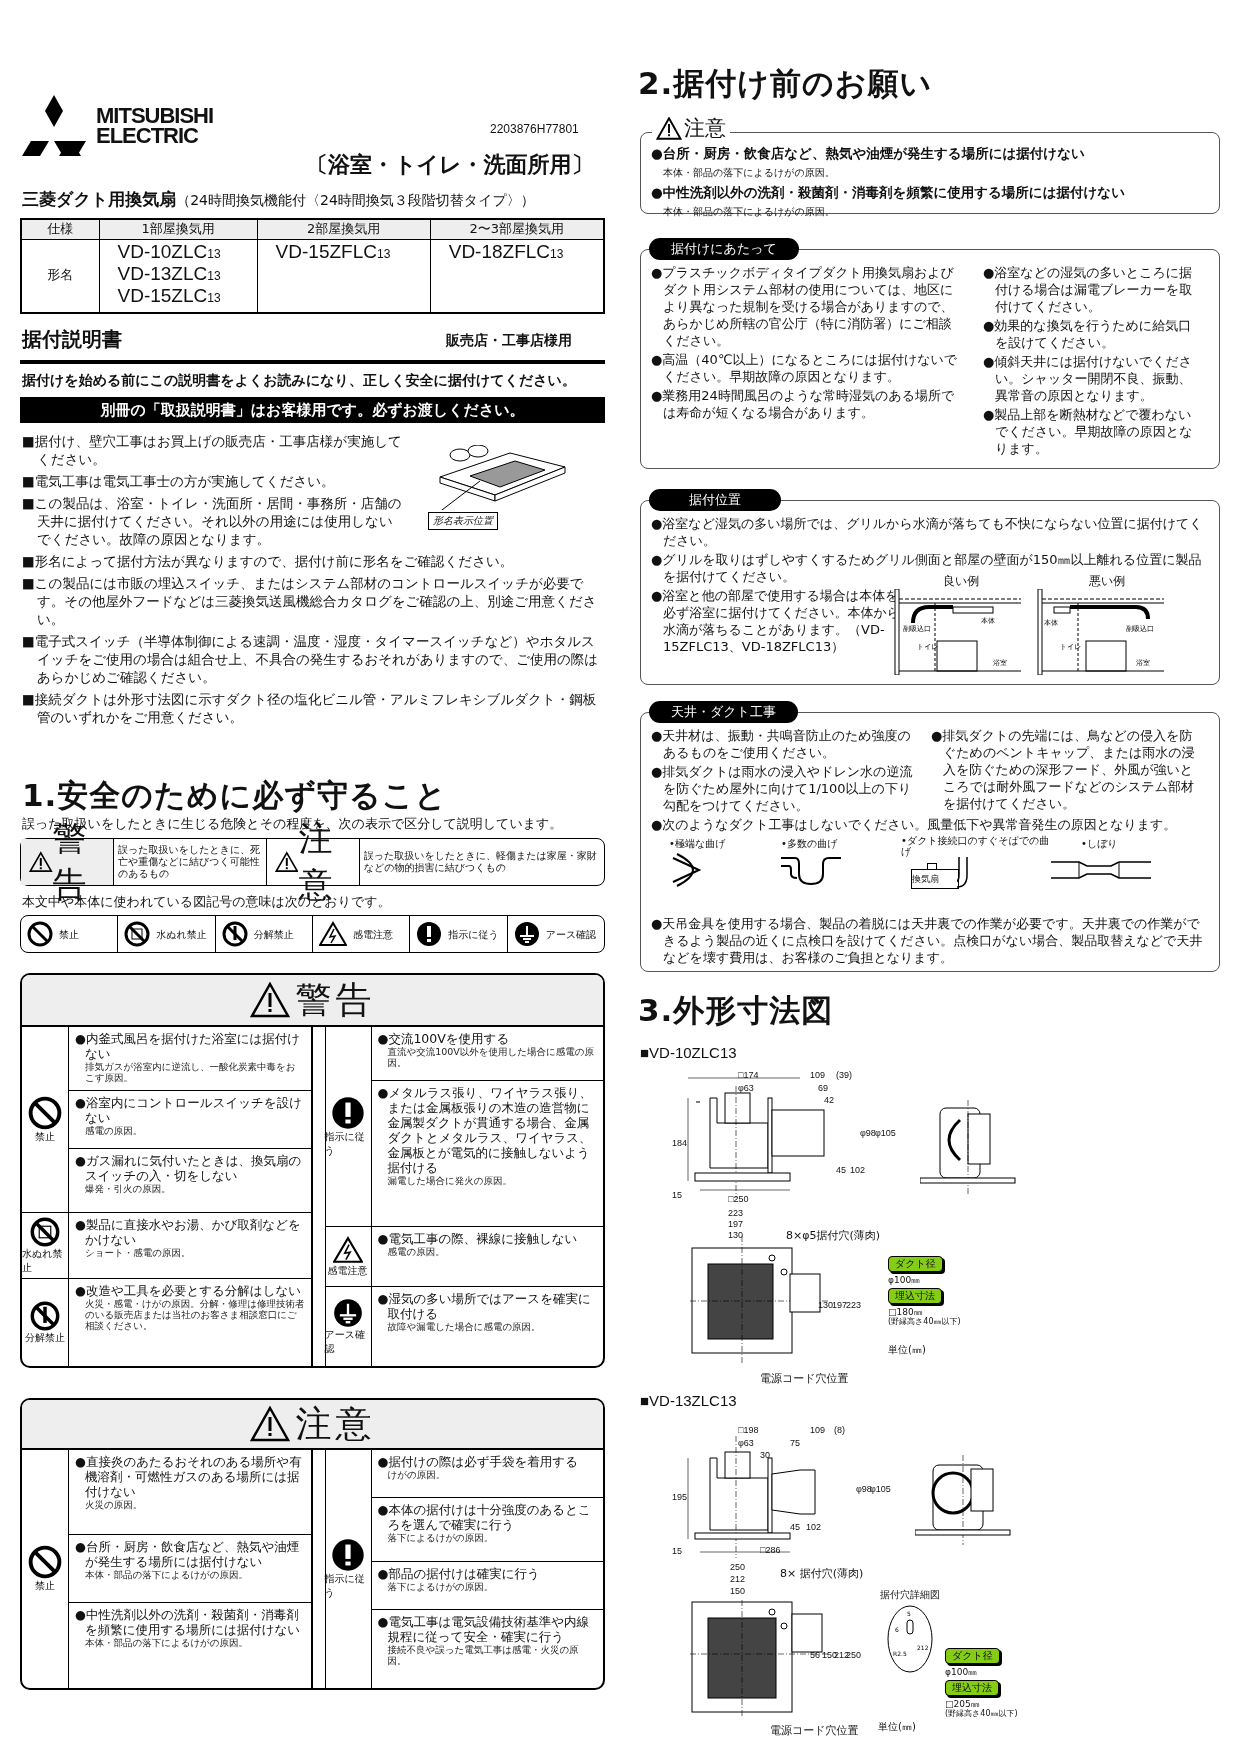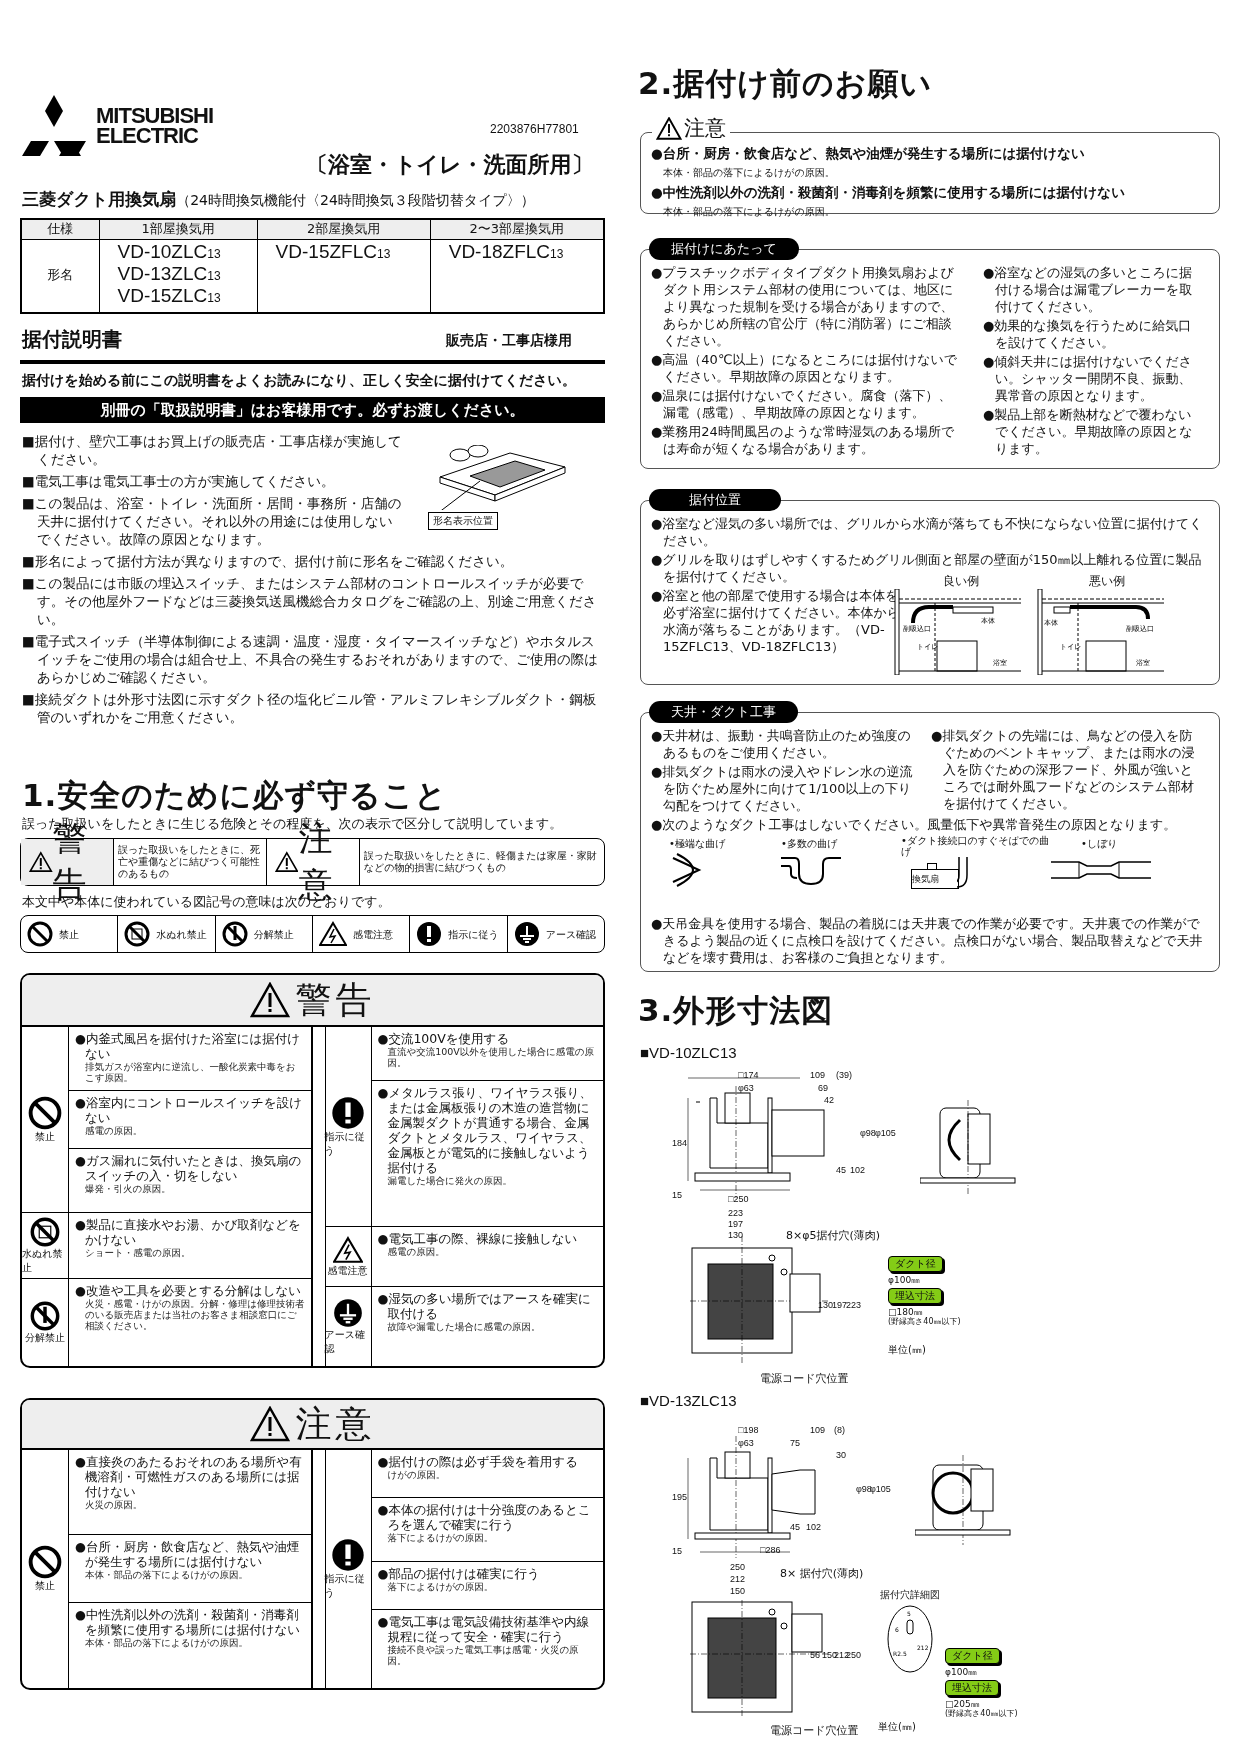--- a/index.html
+++ b/index.html
@@ -19,21 +19,21 @@
   .sub13 { font-size: 12px; }
   .h-install { position: absolute; left: 22px; top: 326px; font-size: 20px; font-weight: bold; }
   .h-install-r { position: absolute; left: 446px; top: 332px; font-size: 14px; font-weight: bold; }
   .rule { position: absolute; left: 20px; top: 360px; width: 585px; height: 4px; background: #000; }
   .intro { position: absolute; left: 22px; top: 372px; font-size: 14px; font-weight: bold; }
   .blackbar { position: absolute; left: 20px; top: 397px; width: 585px; height: 26px; background: #000; color: #fff; font-size: 15px; text-align: center; line-height: 26px; font-weight: bold; }
   .notes { position: absolute; left: 22px; top: 432px; width: 585px; font-size: 13.5px; line-height: 18px; }
   .notes li { list-style: none; padding-left: 15px; text-indent: -15px; margin-bottom: 4px; }
   .notes li.narrow { width: 380px; }
   .fanpic { position: absolute; left: 430px; top: 445px; }
-  .fan-label { position: absolute; left: 428px; top: 512px; border: 1px solid #000; font-size: 10px; padding: 1px 4px; }
+  .fan-label { position: absolute; left: 428px; top: 512px; border: 1px solid #000; font-size: 10px; padding: 1px 4px; font-style: italic; }
   .sec-title { font-size: 31px; font-weight: bold; letter-spacing: 1px; }
   .sec1 { position: absolute; left: 22px; top: 775px; }
   .sec1-sub { position: absolute; left: 22px; top: 815px; font-size: 13px; }
   .legend-box { position: absolute; left: 20px; top: 838px; width: 585px; height: 48px; border: 1.5px solid #000; border-radius: 8px; display: flex; background: #fff; }
   .legend-cell { display: flex; align-items: center; height: 100%; }
   .legend-word { font-size: 34px; padding: 0 8px; letter-spacing: 6px; display: flex; align-items: center; background: #eee; height: 100%; }
   .legend-desc { font-size: 10px; line-height: 12px; padding: 0 4px; border-left: 1px solid #000; height: 100%; display: flex; align-items: center; }
   .sym-sub { position: absolute; left: 22px; top: 893px; font-size: 13px; }
   .sym-box { position: absolute; left: 20px; top: 915px; width: 585px; height: 38px; border: 1.5px solid #000; border-radius: 8px; display: flex; }
   .sym-cell { flex: 1; display: flex; align-items: center; padding-left: 6px; gap: 6px; border-right: 1px solid #000; font-size: 10px; line-height: 11px; }
@@ -425,21 +425,20 @@
     </svg>
   <span>注意</span>
 </div>
 
 <div class="rbox" style="top:249px;height:220px">
   <div class="rbox-tag">据付けにあたって</div>
   <div class="rbox-content" style="display:flex;gap:22px;padding-top:14px">
     <div style="width:310px">
       <div class="bul">●プラスチックボディタイプダクト用換気扇およびダクト用システム部材の使用については、地区により異なった規制を受ける場合がありますので、あらかじめ所轄の官公庁（特に消防署）にご相談ください。</div>
       <div class="bul">●高温（40℃以上）になるところには据付けないでください。早期故障の原因となります。</div>
-      <div class="bul">●温泉には据付けないでください。腐食（落下）、漏電（感電）、早期故障の原因となります。</div>
       <div class="bul">●業務用24時間風呂のような常時湿気のある場所では寿命が短くなる場合があります。</div>
     </div>
     <div style="width:220px">
       <div class="bul">●浴室などの湿気の多いところに据付ける場合は漏電ブレーカーを取付けてください。</div>
       <div class="bul">●効果的な換気を行うために給気口を設けてください。</div>
       <div class="bul">●傾斜天井には据付けないでください。シャッター開閉不良、振動、異常音の原因となります。</div>
       <div class="bul">●製品上部を断熱材などで覆わないでください。早期故障の原因となります。</div>
     </div>
   </div>
 </div>
@@ -604,21 +603,21 @@
   <line x1="66" y1="14" x2="66" y2="136" stroke="#000" stroke-dasharray="6 2 1 2" stroke-width="0.6"></line>
   <rect x="25" y="111" width="95" height="6" fill="#fff" stroke="#000"></rect>
   <line x1="18" y1="36" x2="18" y2="117" stroke="#000" stroke-width="0.6"></line>
   <line x1="30" y1="130" x2="120" y2="130" stroke="#000" stroke-width="0.6"></line>
 </svg>
 <div class="dim" style="left:738px;top:1425px">□198</div>
 <div class="dim" style="left:810px;top:1425px">109</div>
 <div class="dim" style="left:834px;top:1425px">(8)</div>
 <div class="dim" style="left:738px;top:1438px">φ63</div>
 <div class="dim" style="left:790px;top:1438px">75</div>
-<div class="dim" style="left:836px;top:1450px">30</div>
+<div class="dim" style="left:760px;top:1450px">30</div>
 <div class="dim" style="left:672px;top:1492px">195</div>
 <div class="dim" style="left:856px;top:1484px">φ98</div>
 <div class="dim" style="left:870px;top:1484px">φ105</div>
 <div class="dim" style="left:790px;top:1522px">45</div>
 <div class="dim" style="left:806px;top:1522px">102</div>
 <div class="dim" style="left:672px;top:1546px">15</div>
 <div class="dim" style="left:760px;top:1545px">□286</div>
 <svg class="abs" style="left:915px;top:1455px" width="110" height="90" viewBox="0 0 110 90">
   <rect x="18" y="10" width="50" height="65" rx="6" fill="#fff" stroke="#000"></rect>
   <circle cx="38" cy="38" r="20" fill="none" stroke="#000" stroke-width="3"></circle>

